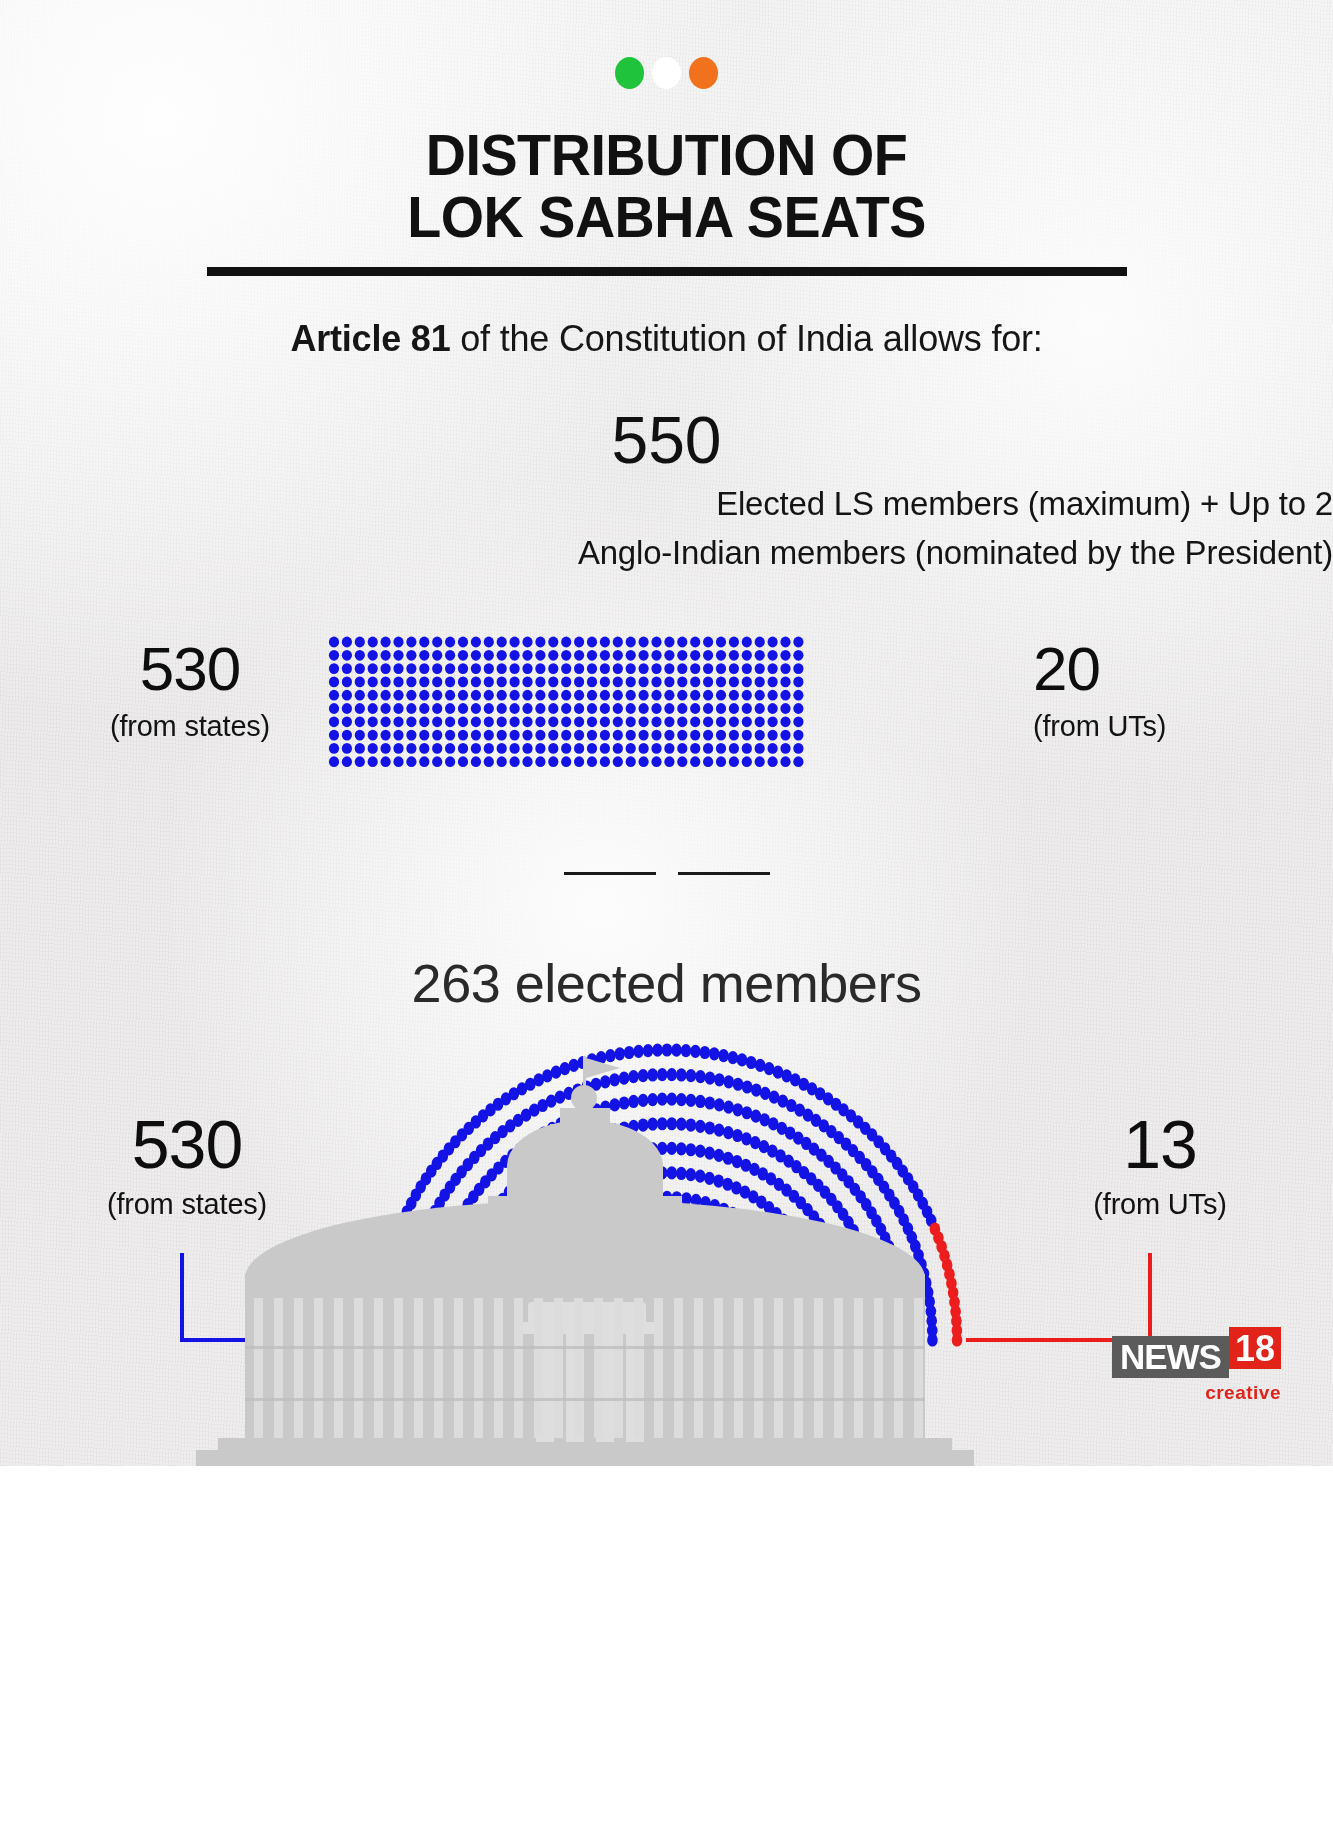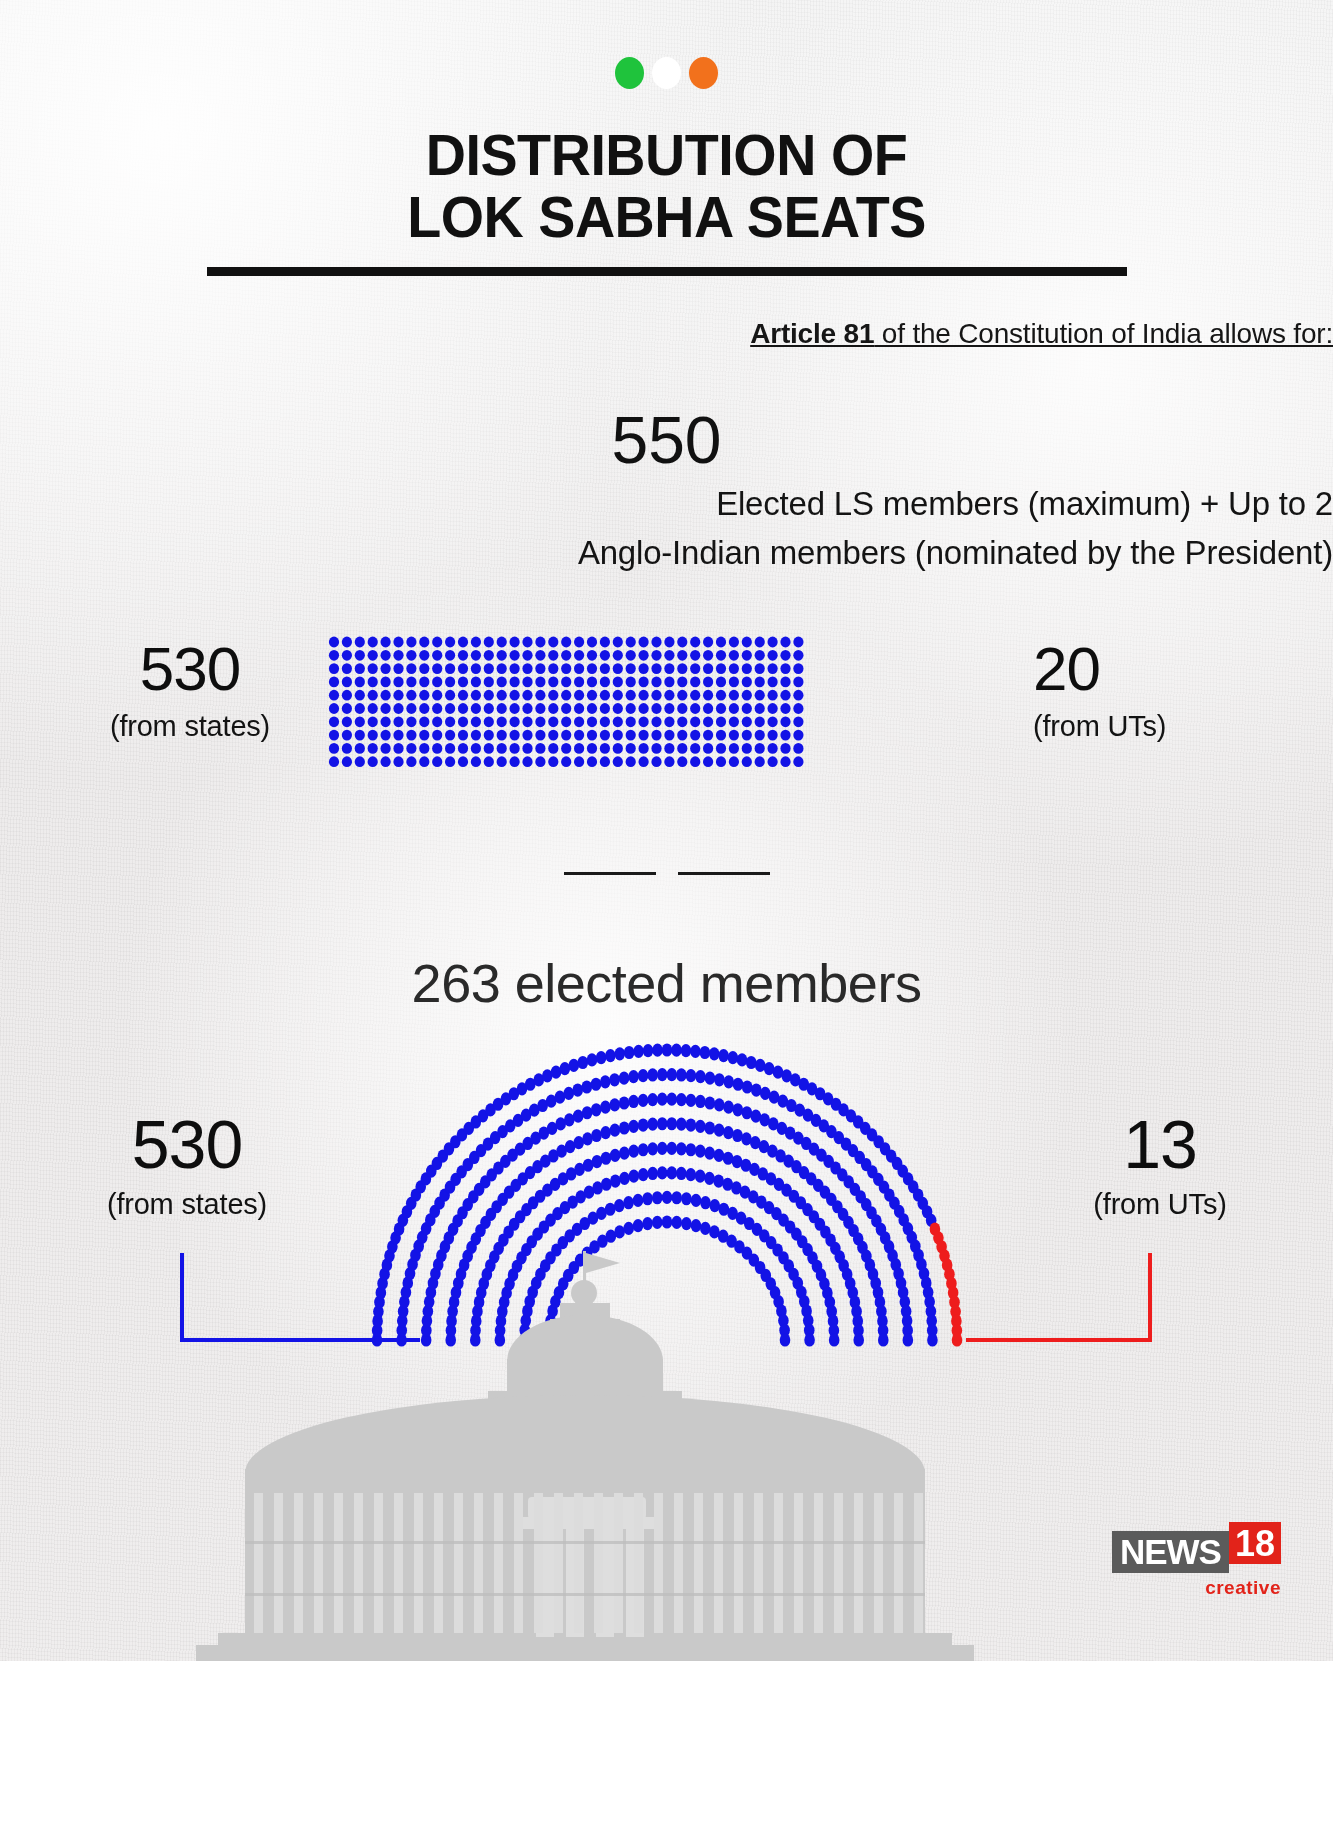--- a/index.html
+++ b/index.html
@@ -7,21 +7,21 @@
     padding: 0;
     background: #ffffff;
   }
   body {
     font-family: "Liberation Sans", sans-serif;
   }
 
   #page {
     position: relative;
     width: 1333px;
-    height: 1661px;
+    height: 1466px;
     overflow: hidden;
     background-color: #efefef;
     background-image:
       radial-gradient(circle at 12% 8%, rgba(255,255,255,0.95) 0%, rgba(255,255,255,0) 34%),
       radial-gradient(circle at 82% 22%, rgba(255,255,255,0.85) 0%, rgba(255,255,255,0) 30%),
       radial-gradient(circle at 45% 62%, rgba(255,255,255,0.9) 0%, rgba(255,255,255,0) 38%),
       repeating-linear-gradient(92deg, rgba(0,0,0,0.030) 0px, rgba(0,0,0,0.030) 1px, rgba(255,255,255,0.05) 1px, rgba(255,255,255,0.05) 3px),
       repeating-linear-gradient(4deg, rgba(0,0,0,0.025) 0px, rgba(0,0,0,0.025) 1px, rgba(255,255,255,0.04) 1px, rgba(255,255,255,0.04) 4px),
       linear-gradient(180deg, #f3f3f3 0%, #eceaea 45%, #eeecec 100%);
   }
@@ -67,25 +67,24 @@
     height: 9px;
     background: #111111;
   }
 
   
   .article-line {
     position: absolute;
     top: 318px;
     left: 0;
     width: 100%;
-    text-align: right;
-    font-size: 28px;
+    text-align: center;
+    font-size: 36px;
     color: #161616;
     letter-spacing: -0.2px;
-    text-decoration: underline;
   }
   .article-line b { font-weight: bold; }
 
   
   .big550 {
     position: absolute;
     top: 402px;
     left: 0;
     width: 100%;
     text-align: center;

